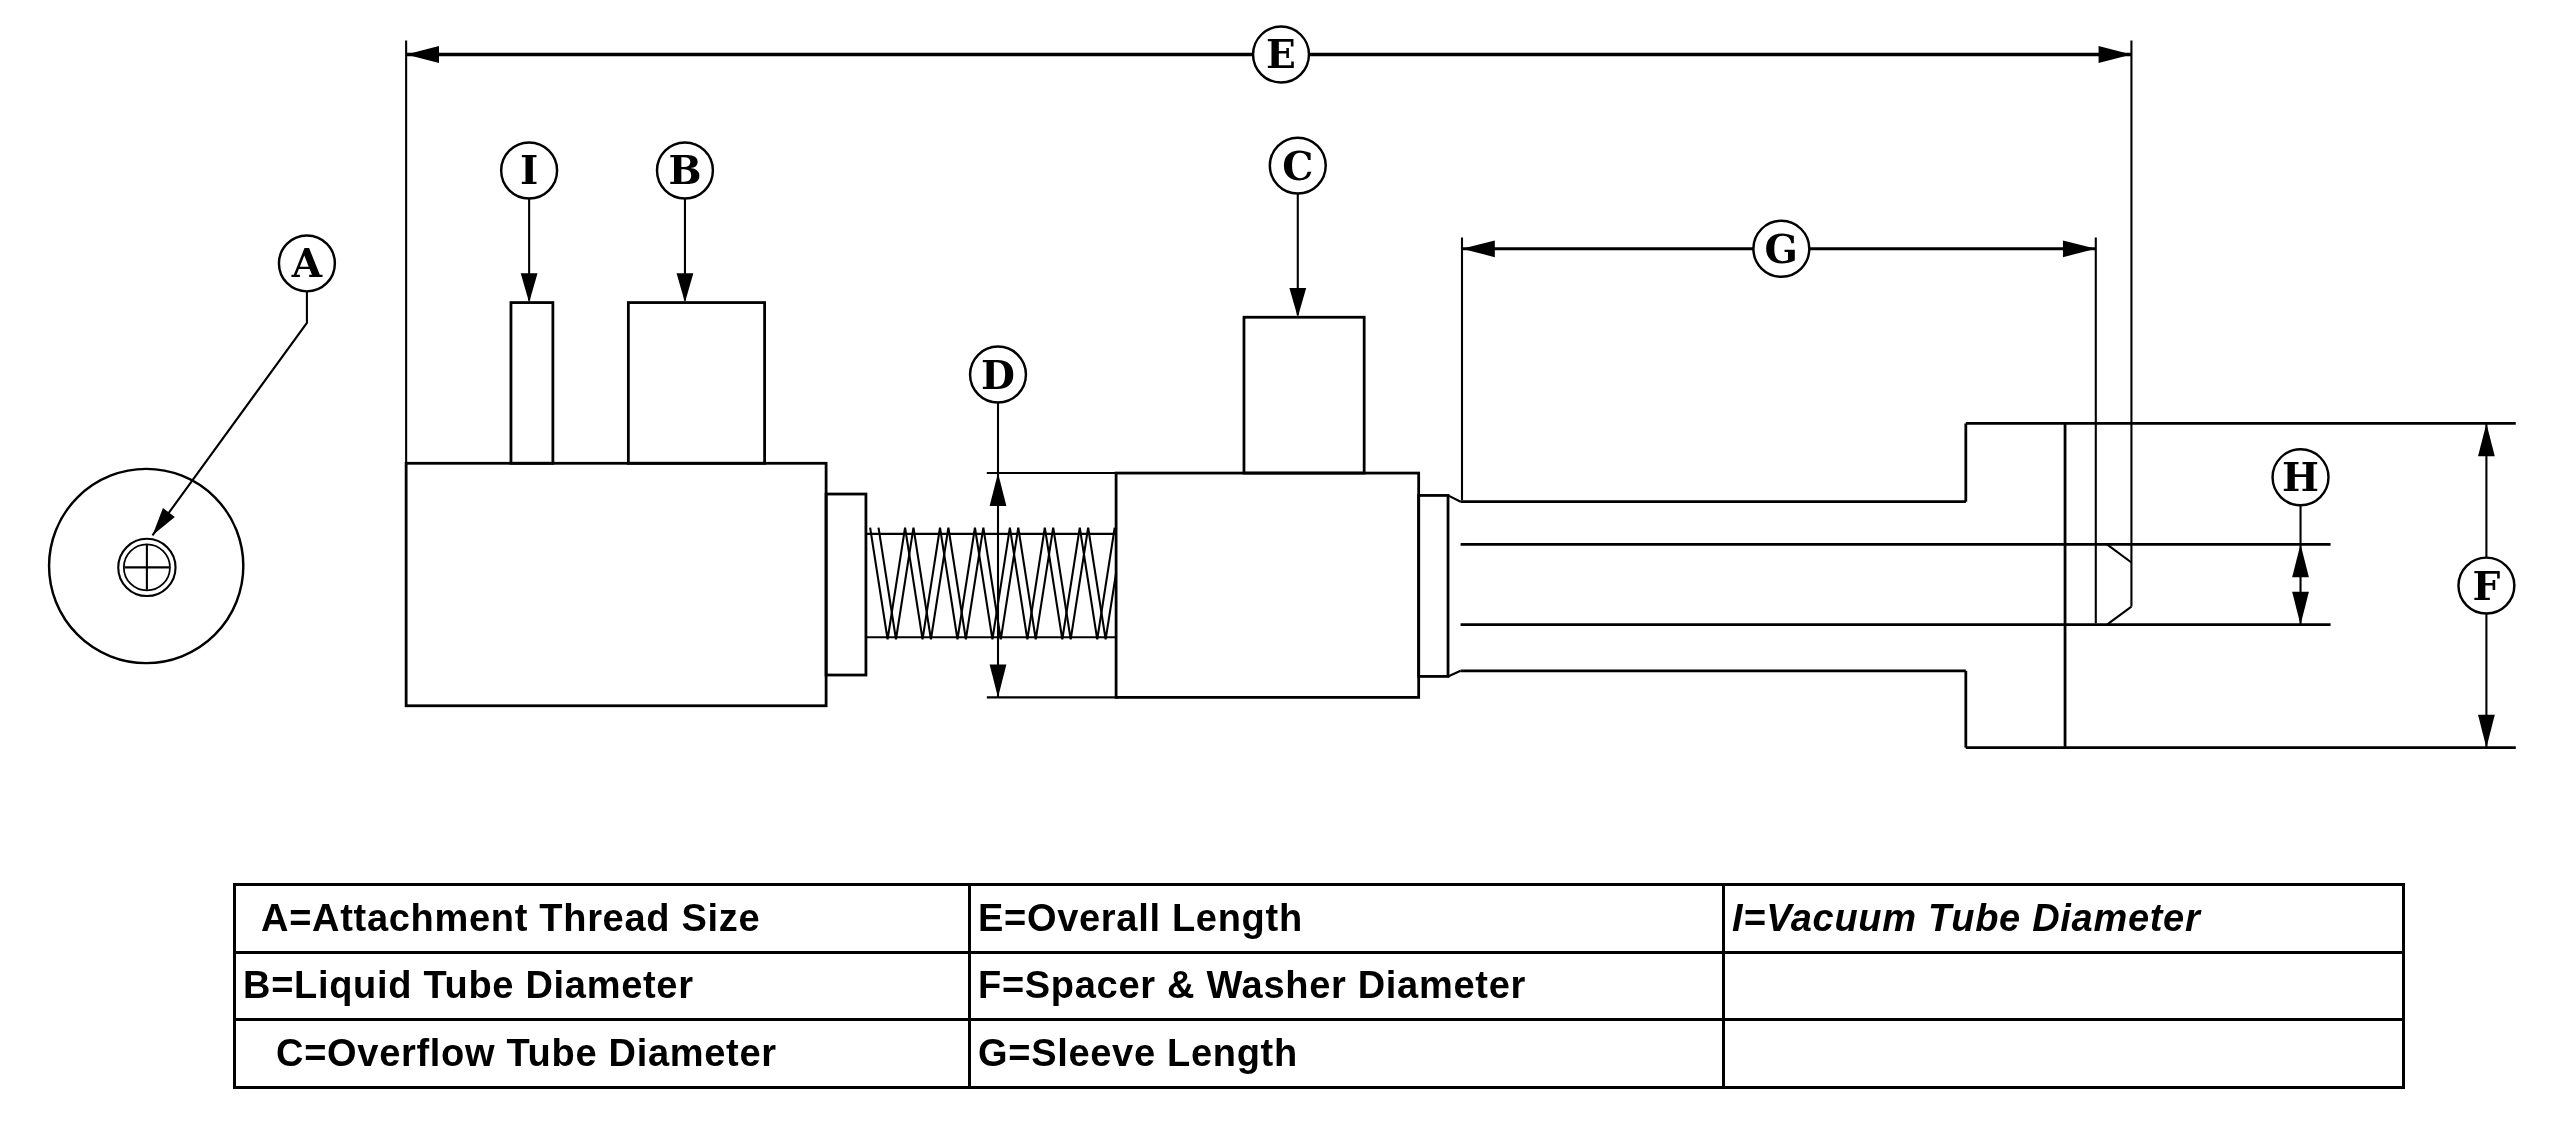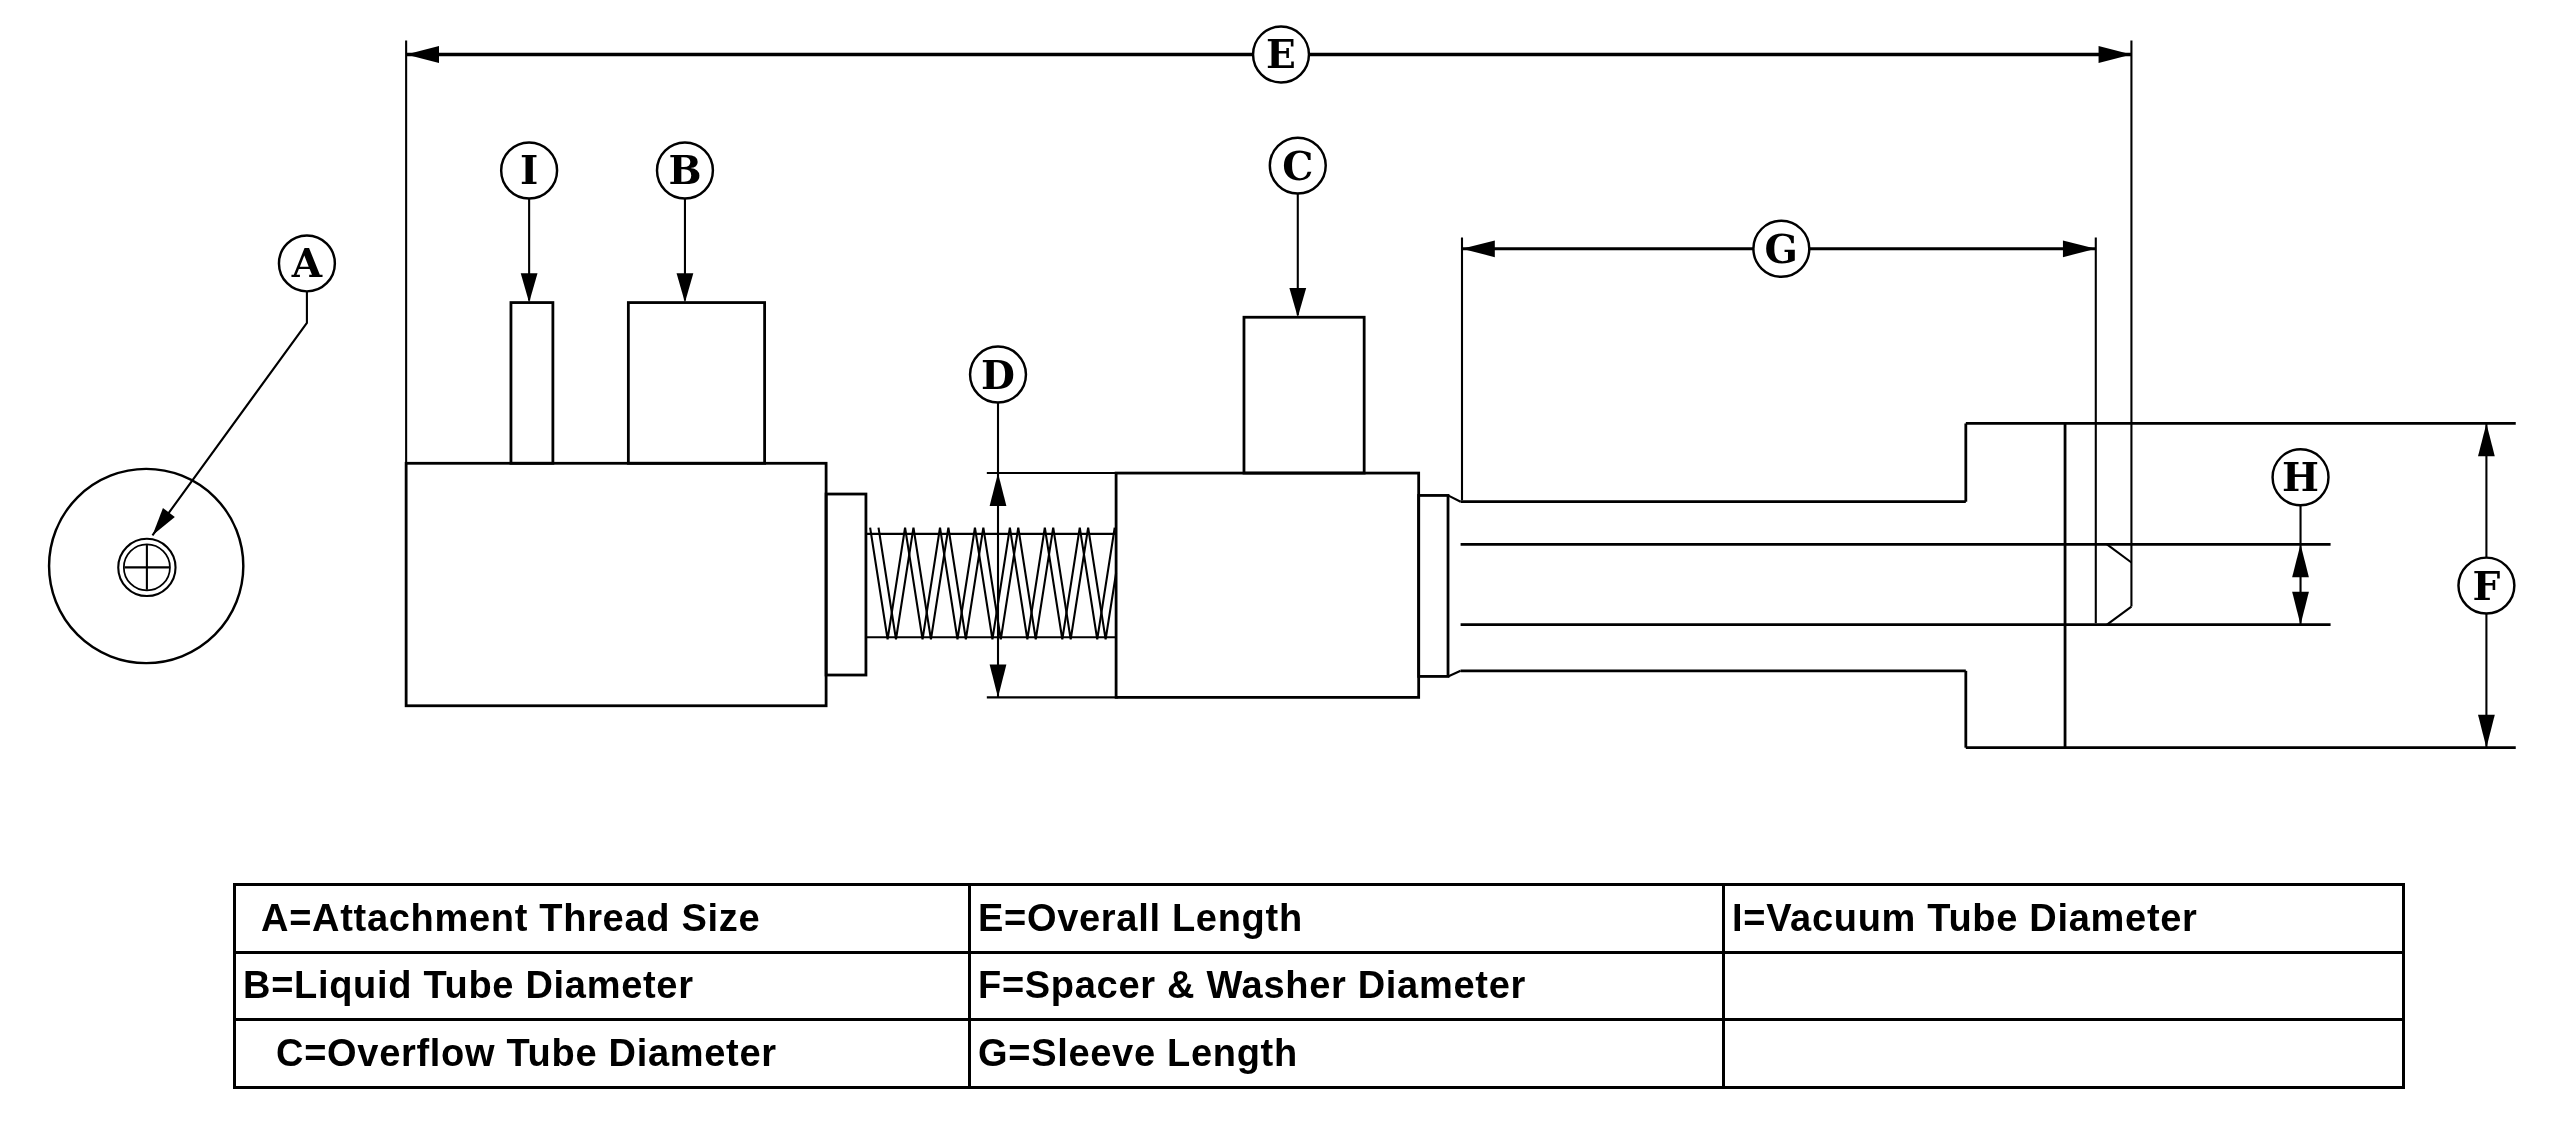--- a/index.html
+++ b/index.html
@@ -165,21 +165,21 @@
         <text x="3558" y="858" class="balloon-letter">F</text>
       </g>
     </g>
 </svg>
 
 <table id="legend">
     <tbody>
       <tr>
         <td style="width: 707px; padding-left: 25px;">A=Attachment Thread Size</td>
         <td style="width: 744px; margin-top: 48px;">E=Overall Length</td>
-        <td style="width: 670px;">I=Vacuum Tube Diameter</td>
+        <td style="width: 670px; font-style: italic;">I=Vacuum Tube Diameter</td>
       </tr>
       <tr>
         <td style="width: 707px; margin-left: 42px;">B=Liquid Tube Diameter</td>
         <td style="width: 744px;">F=Spacer &amp; Washer Diameter</td>
         <td style="width: 670px;"></td>
       </tr>
       <tr>
         <td style="width: 707px; padding-left: 40px;">C=Overflow Tube Diameter</td>
         <td style="width: 744px; margin-top: 25px;">G=Sleeve Length</td>
         <td style="width: 670px;"></td>

